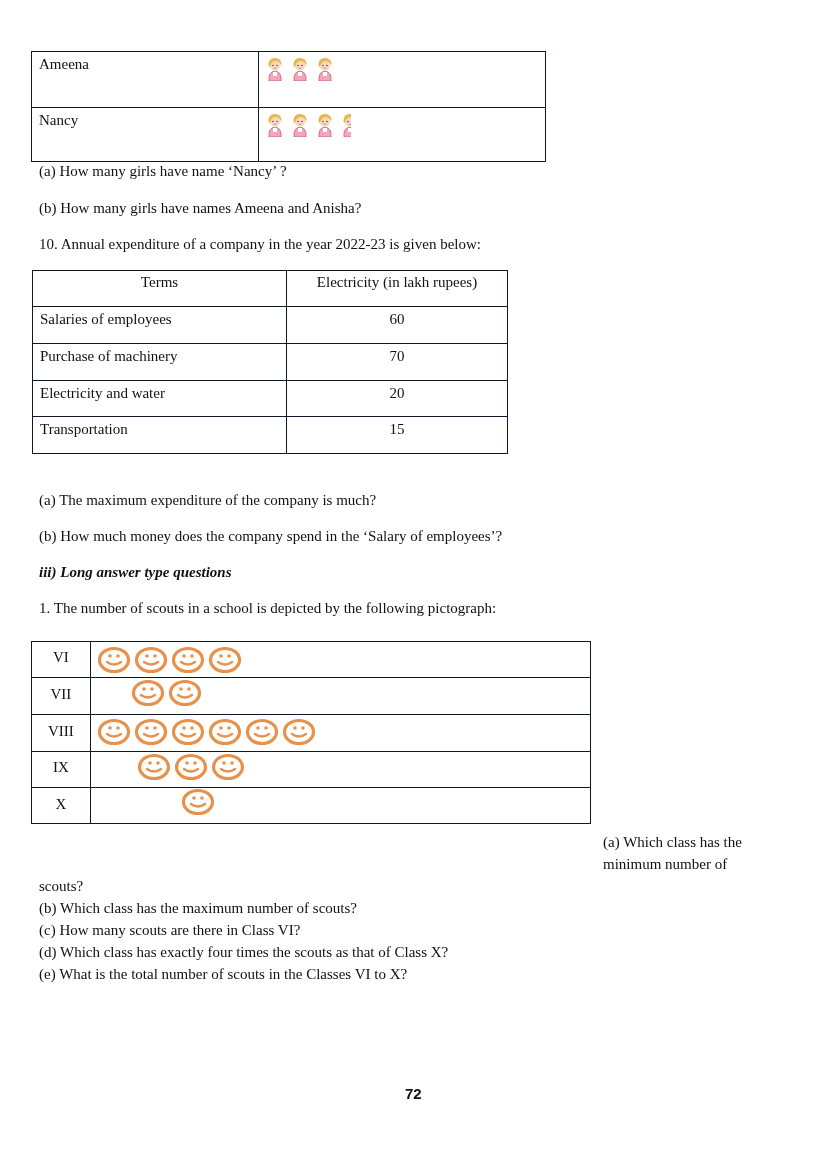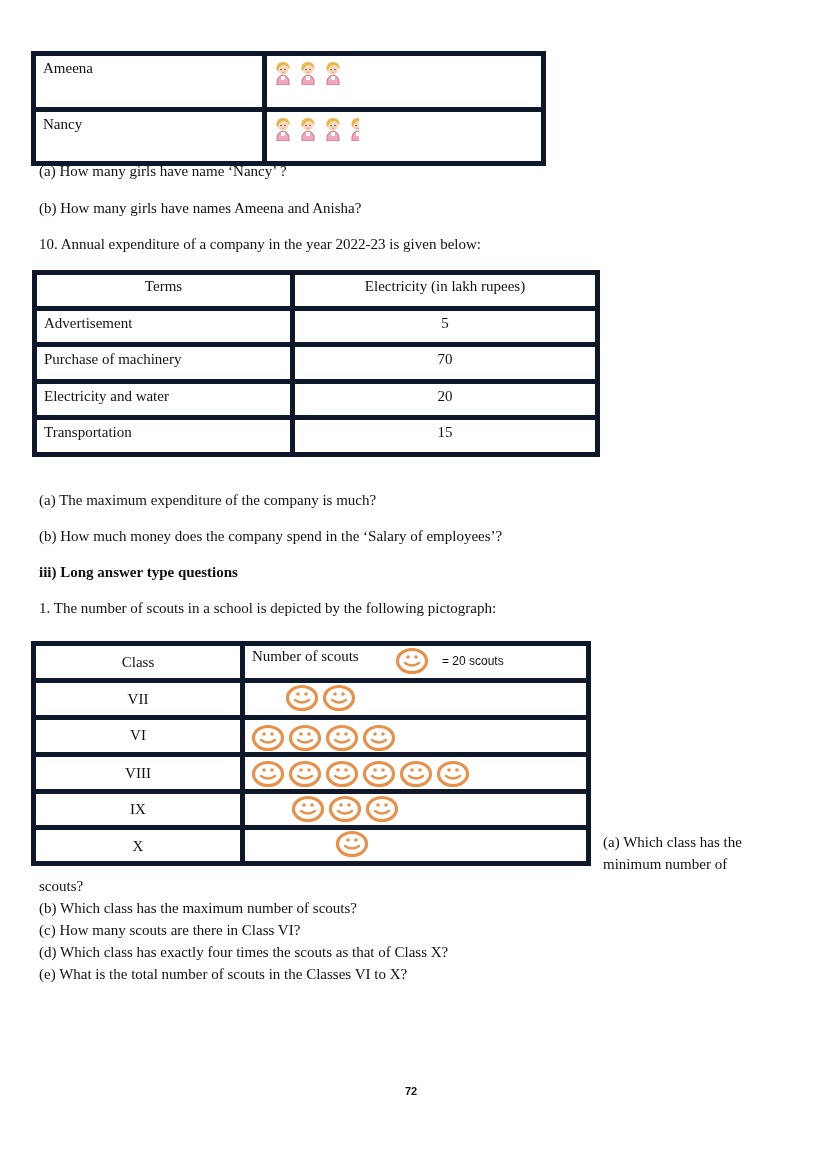--- a/index.html
+++ b/index.html
@@ -1,27 +1,27 @@
 <!DOCTYPE html>
 <html><head>
   <meta charset="utf-8">
   <style>
     html, body { margin: 0; padding: 0; background: #ffffff; }
     body { width: 827px; height: 1169px; position: relative; overflow: hidden;
            font-family: "Liberation Serif", "DejaVu Serif", serif; color: #111; font-size: 15px; }
     .abs { position: absolute; }
     table { border-collapse: collapse; }
-    td { border: 5px solid #0f172a; vertical-align: top; padding: 0; }
+    td { border: 1px solid #0f172a; vertical-align: top; padding: 0; }
     .txt { position: absolute; white-space: nowrap; }
     .cellText { padding: 4px 0 0 7px; font-size: 15px; }
     .center { text-align: center; }
     .girl { display: inline-block; width: 20px; height: 26px; margin-right: 5px; vertical-align: top; }
     .smiley { display: inline-block; width: 34px; height: 28px; margin-right: 3px; vertical-align: top; }
-    .bold { font-weight: bold; }
-    .pagenum { font-family: "Liberation Sans", "DejaVu Sans", sans-serif; font-size: 11px; font-weight: bold; }
+    .bold { font-weight: bold; font-style: italic; }
+    .pagenum { font-family: "Liberation Sans", "DejaVu Sans", sans-serif; font-size: 15px; font-weight: bold; }
     .legendtxt { font-family: "Liberation Sans", "DejaVu Sans", sans-serif; font-size: 12px; }
   </style>
 </head>
 <body>
 
 <table class="abs" style="left:31px; top:51px; width:515px;">
   <tbody>
       <tr style="height:56px;">
     <td style="width:226px;">
           <div class="cellText">Ameena</div>
@@ -98,36 +98,36 @@
     </div>
         </td>
   </tr>
 </tbody>
   </table>
 
 <div class="txt" style="left:39px; top:163px;">(a) How many girls have name ‘Nancy’ ?</div>
 <div class="txt" style="left:39px; top:200px;">(b) How many girls have names Ameena and Anisha?</div>
 <div class="txt" style="left:39px; top:236px;">10. Annual expenditure of a company in the year 2022-23 is given below:</div>
 
-<table class="abs" style="left:32px; top:270px; width:568px;">
+<table class="abs" style="left:32px; top:270px; width:476px;">
   <tbody>
       <tr style="height:36px;">
     <td style="width:253px;" class="center">
           <div style="padding-top:3px;">Terms</div>
         </td>
     <td class="center">
           <div style="padding-top:3px;">Electricity (in lakh rupees)</div>
         </td>
   </tr>
-  <tr style="height:36px;">
-    <td>
-          <div class="cellText">Advertisement</div>
-        </td>
-    <td class="center">
-          <div style="padding-top:4px;">5</div>
+  <tr style="height:37px;">
+    <td>
+          <div class="cellText">Salaries of employees</div>
+        </td>
+    <td class="center">
+          <div style="padding-top:4px;">60</div>
         </td>
   </tr>
   <tr style="height:37px;">
     <td>
           <div class="cellText">Purchase of machinery</div>
         </td>
     <td class="center">
           <div style="padding-top:4px;">70</div>
         </td>
   </tr>
@@ -150,69 +150,54 @@
 </tbody>
   </table>
 
 <div class="txt" style="left:39px; top:492px;">(a) The maximum expenditure of the company is much?</div>
 <div class="txt" style="left:39px; top:528px;">(b) How much money does the company spend in the ‘Salary of employees’?</div>
 <div class="txt bold" style="left:39px; top:564px;">iii) Long answer type questions</div>
 <div class="txt" style="left:39px; top:600px;">1. The number of scouts in a school is depicted by the following pictograph:</div>
 
 <table class="abs" style="left:31px; top:641px; width:560px;">
   <tbody>
-      <tr style="height:37px;">
-    <td style="width:204px;" class="center">
-          <div style="padding-top:8px;">Class</div>
-        </td>
-    <td style="position:relative;">
-      <div style="position:absolute; left:7px; top:2px;">Number of scouts</div>
-      <div style="position:absolute; left:150px; top:1px;" class="smiley-host"><span class="smiley"><svg width="34" height="28" viewBox="0 0 34 28">
-                <ellipse cx="17" cy="14" rx="14.5" ry="11.5" fill="none" stroke="#E8914A" stroke-width="3.2"></ellipse>
-                <circle cx="13" cy="10" r="1.8" fill="#E8914A"></circle>
-                <circle cx="21" cy="10" r="1.8" fill="#E8914A"></circle>
-                <path d="M10 16 Q17 21 24 16" fill="none" stroke="#E8914A" stroke-width="2.4" stroke-linecap="round"></path>
-              </svg></span></div>
-      <div class="legendtxt" style="position:absolute; left:197px; top:8px;">= 20 scouts</div>
-    </td>
+  <tr style="height:36px;">
+    <td class="center">
+          <div style="padding-top:7px;">VI</div>
+        </td>
+    <td>
+          <div class="icons" style="padding:4px 0 0 6px;"><span class="smiley"><svg width="34" height="28" viewBox="0 0 34 28">
+                <ellipse cx="17" cy="14" rx="14.5" ry="11.5" fill="none" stroke="#E8914A" stroke-width="3.2"></ellipse>
+                <circle cx="13" cy="10" r="1.8" fill="#E8914A"></circle>
+                <circle cx="21" cy="10" r="1.8" fill="#E8914A"></circle>
+                <path d="M10 16 Q17 21 24 16" fill="none" stroke="#E8914A" stroke-width="2.4" stroke-linecap="round"></path>
+              </svg></span><span class="smiley"><svg width="34" height="28" viewBox="0 0 34 28">
+                <ellipse cx="17" cy="14" rx="14.5" ry="11.5" fill="none" stroke="#E8914A" stroke-width="3.2"></ellipse>
+                <circle cx="13" cy="10" r="1.8" fill="#E8914A"></circle>
+                <circle cx="21" cy="10" r="1.8" fill="#E8914A"></circle>
+                <path d="M10 16 Q17 21 24 16" fill="none" stroke="#E8914A" stroke-width="2.4" stroke-linecap="round"></path>
+              </svg></span><span class="smiley"><svg width="34" height="28" viewBox="0 0 34 28">
+                <ellipse cx="17" cy="14" rx="14.5" ry="11.5" fill="none" stroke="#E8914A" stroke-width="3.2"></ellipse>
+                <circle cx="13" cy="10" r="1.8" fill="#E8914A"></circle>
+                <circle cx="21" cy="10" r="1.8" fill="#E8914A"></circle>
+                <path d="M10 16 Q17 21 24 16" fill="none" stroke="#E8914A" stroke-width="2.4" stroke-linecap="round"></path>
+              </svg></span><span class="smiley"><svg width="34" height="28" viewBox="0 0 34 28">
+                <ellipse cx="17" cy="14" rx="14.5" ry="11.5" fill="none" stroke="#E8914A" stroke-width="3.2"></ellipse>
+                <circle cx="13" cy="10" r="1.8" fill="#E8914A"></circle>
+                <circle cx="21" cy="10" r="1.8" fill="#E8914A"></circle>
+                <path d="M10 16 Q17 21 24 16" fill="none" stroke="#E8914A" stroke-width="2.4" stroke-linecap="round"></path>
+              </svg></span></div>
+        </td>
   </tr>
   <tr style="height:37px;">
     <td class="center">
           <div style="padding-top:8px;">VII</div>
         </td>
     <td>
           <div class="icons" style="padding:1px 0 0 40px;"><span class="smiley"><svg width="34" height="28" viewBox="0 0 34 28">
-                <ellipse cx="17" cy="14" rx="14.5" ry="11.5" fill="none" stroke="#E8914A" stroke-width="3.2"></ellipse>
-                <circle cx="13" cy="10" r="1.8" fill="#E8914A"></circle>
-                <circle cx="21" cy="10" r="1.8" fill="#E8914A"></circle>
-                <path d="M10 16 Q17 21 24 16" fill="none" stroke="#E8914A" stroke-width="2.4" stroke-linecap="round"></path>
-              </svg></span><span class="smiley"><svg width="34" height="28" viewBox="0 0 34 28">
-                <ellipse cx="17" cy="14" rx="14.5" ry="11.5" fill="none" stroke="#E8914A" stroke-width="3.2"></ellipse>
-                <circle cx="13" cy="10" r="1.8" fill="#E8914A"></circle>
-                <circle cx="21" cy="10" r="1.8" fill="#E8914A"></circle>
-                <path d="M10 16 Q17 21 24 16" fill="none" stroke="#E8914A" stroke-width="2.4" stroke-linecap="round"></path>
-              </svg></span></div>
-        </td>
-  </tr>
-  <tr style="height:36px;">
-    <td class="center">
-          <div style="padding-top:7px;">VI</div>
-        </td>
-    <td>
-          <div class="icons" style="padding:4px 0 0 6px;"><span class="smiley"><svg width="34" height="28" viewBox="0 0 34 28">
-                <ellipse cx="17" cy="14" rx="14.5" ry="11.5" fill="none" stroke="#E8914A" stroke-width="3.2"></ellipse>
-                <circle cx="13" cy="10" r="1.8" fill="#E8914A"></circle>
-                <circle cx="21" cy="10" r="1.8" fill="#E8914A"></circle>
-                <path d="M10 16 Q17 21 24 16" fill="none" stroke="#E8914A" stroke-width="2.4" stroke-linecap="round"></path>
-              </svg></span><span class="smiley"><svg width="34" height="28" viewBox="0 0 34 28">
-                <ellipse cx="17" cy="14" rx="14.5" ry="11.5" fill="none" stroke="#E8914A" stroke-width="3.2"></ellipse>
-                <circle cx="13" cy="10" r="1.8" fill="#E8914A"></circle>
-                <circle cx="21" cy="10" r="1.8" fill="#E8914A"></circle>
-                <path d="M10 16 Q17 21 24 16" fill="none" stroke="#E8914A" stroke-width="2.4" stroke-linecap="round"></path>
-              </svg></span><span class="smiley"><svg width="34" height="28" viewBox="0 0 34 28">
                 <ellipse cx="17" cy="14" rx="14.5" ry="11.5" fill="none" stroke="#E8914A" stroke-width="3.2"></ellipse>
                 <circle cx="13" cy="10" r="1.8" fill="#E8914A"></circle>
                 <circle cx="21" cy="10" r="1.8" fill="#E8914A"></circle>
                 <path d="M10 16 Q17 21 24 16" fill="none" stroke="#E8914A" stroke-width="2.4" stroke-linecap="round"></path>
               </svg></span><span class="smiley"><svg width="34" height="28" viewBox="0 0 34 28">
                 <ellipse cx="17" cy="14" rx="14.5" ry="11.5" fill="none" stroke="#E8914A" stroke-width="3.2"></ellipse>
                 <circle cx="13" cy="10" r="1.8" fill="#E8914A"></circle>
                 <circle cx="21" cy="10" r="1.8" fill="#E8914A"></circle>
                 <path d="M10 16 Q17 21 24 16" fill="none" stroke="#E8914A" stroke-width="2.4" stroke-linecap="round"></path>
               </svg></span></div>

